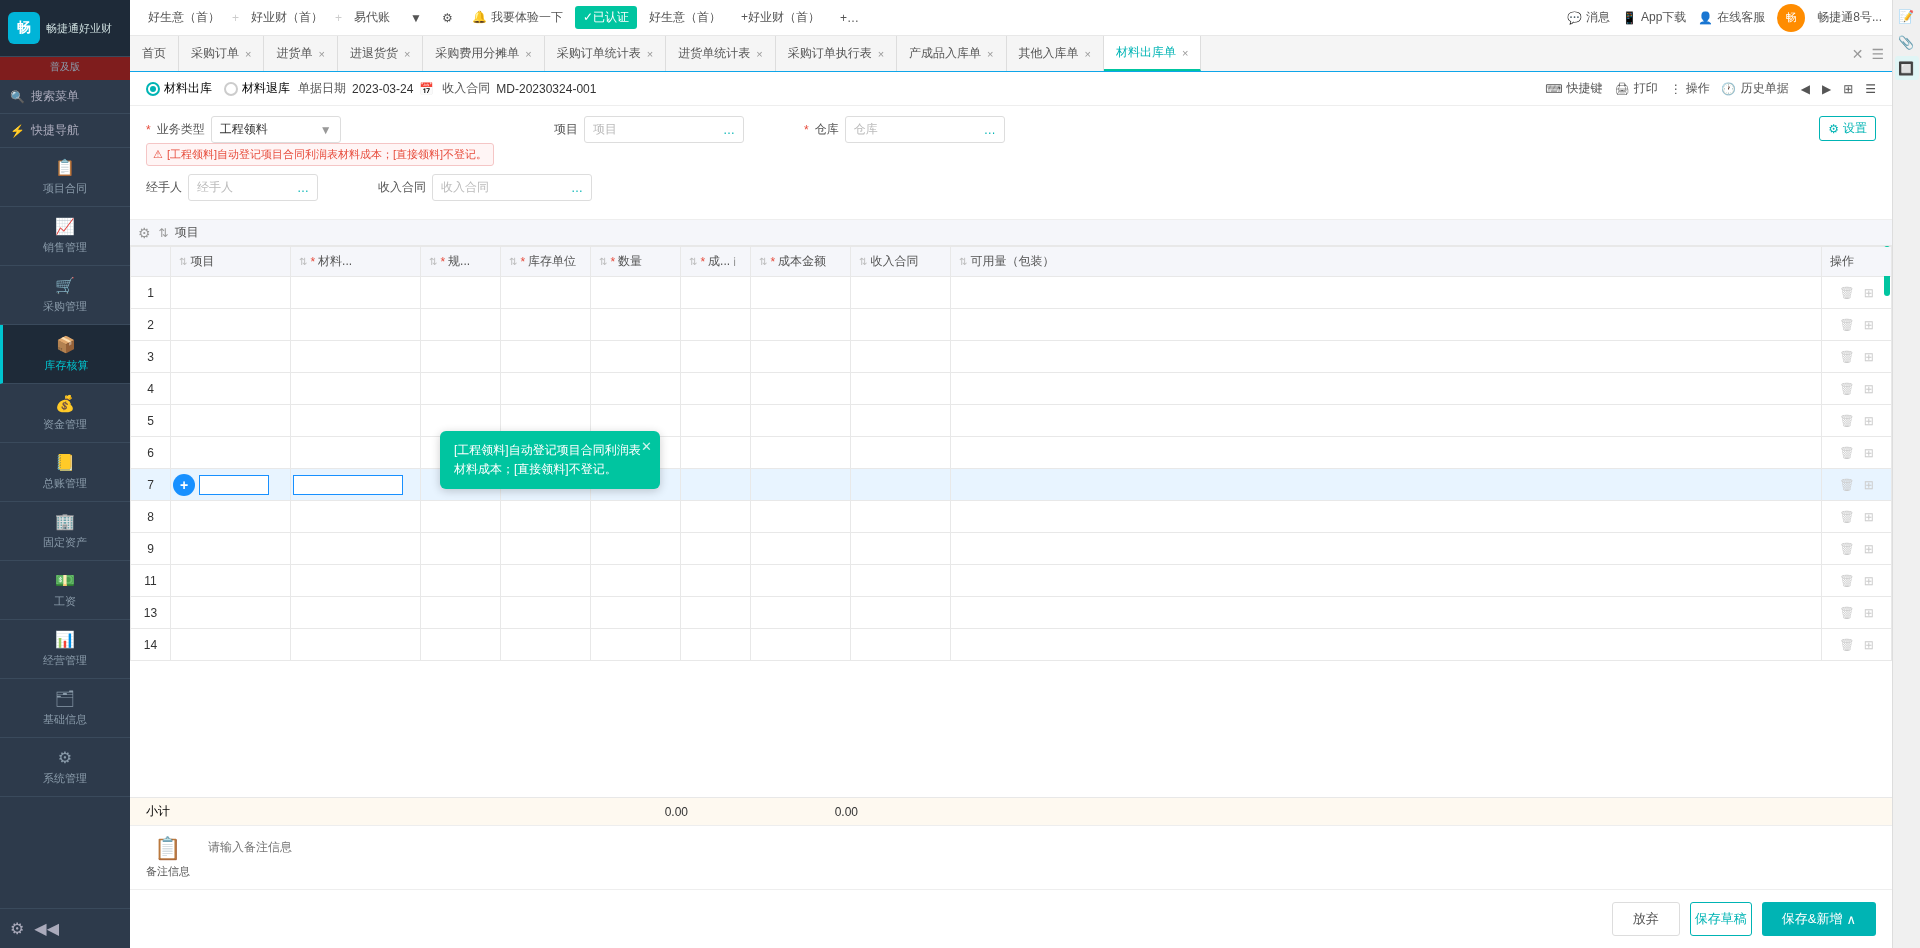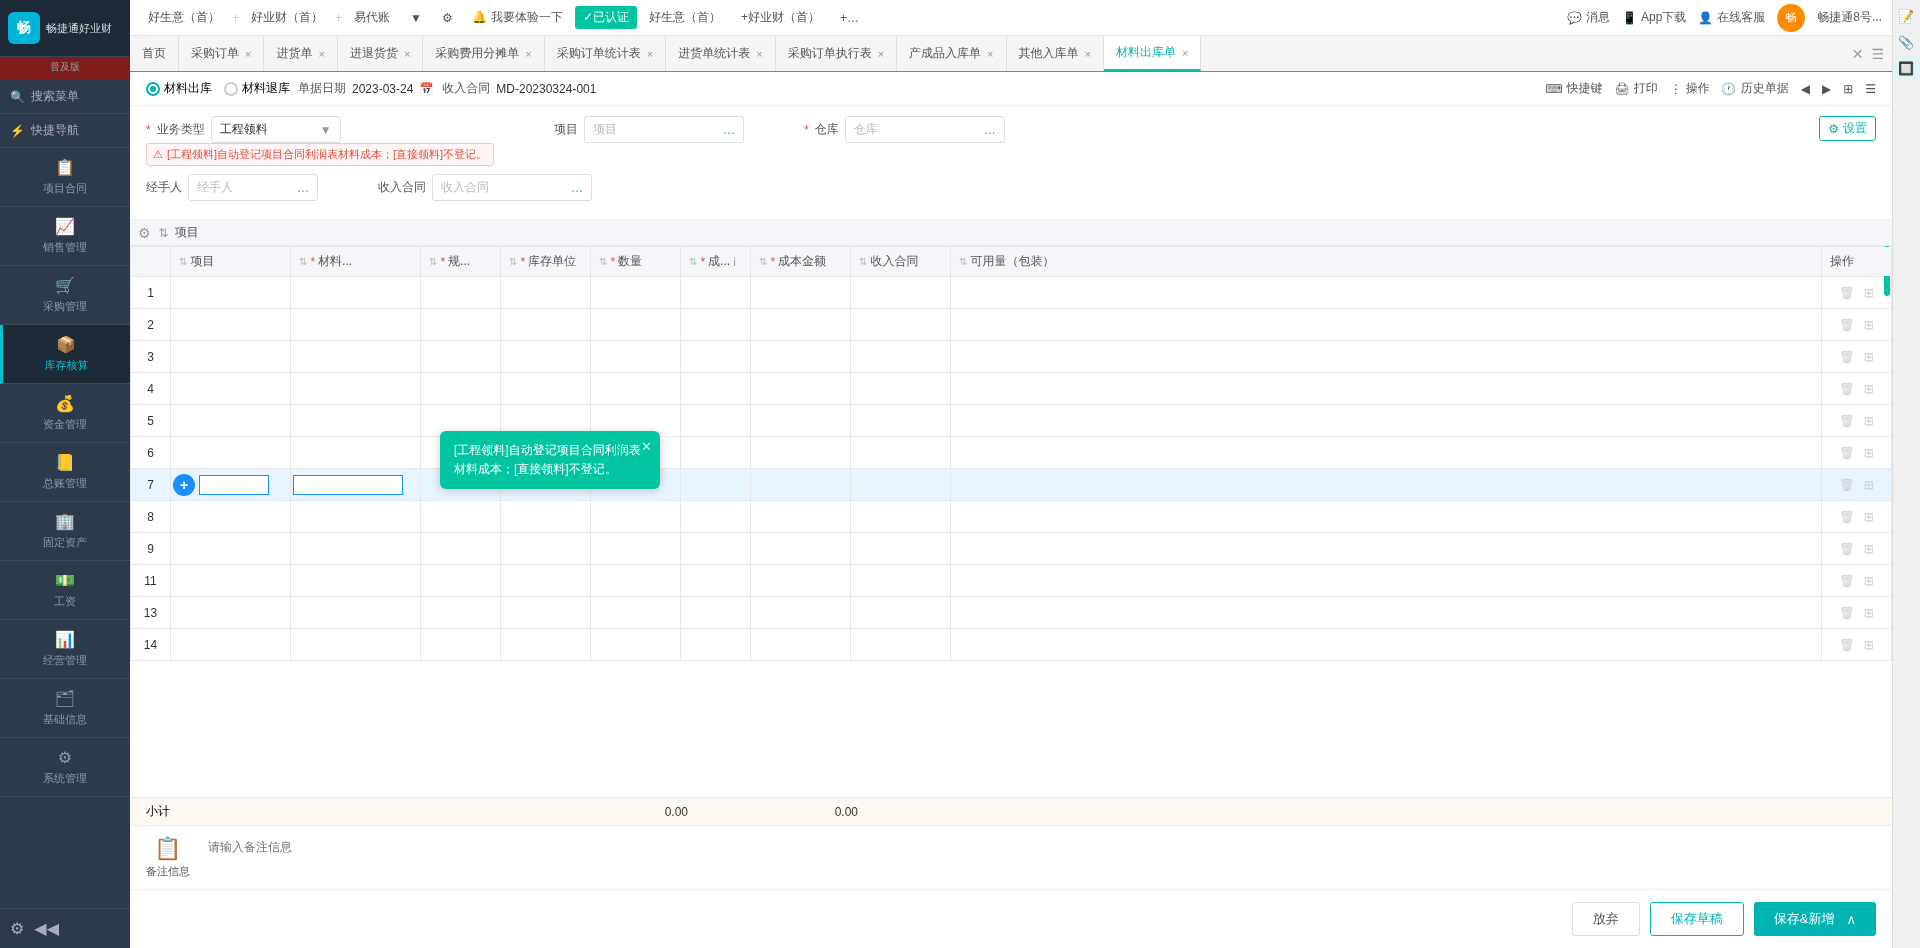--- a/index.html
+++ b/index.html
@@ -79,22 +79,22 @@
     .col-header-text { display: flex; align-items: center; gap: 3px; }
     .sort-icon { color: #bbb; font-size: 10px; }
     
     
     .remarks-area { padding: 10px 16px; border-top: 1px solid #eee; display: flex; align-items: flex-start; gap: 10px; }
     .remarks-input { flex: 1; border: none; color: #999; font-size: 12px; outline: none; padding: 4px 0; }
     
     
     .bottom-actions { padding: 12px 16px; display: flex; justify-content: flex-end; gap: 10px; border-top: 1px solid #eee; background: #fff; }
     .btn-abandon { border: 1px solid #ddd; background: #fff; color: #555; padding: 7px 20px; border-radius: 3px; cursor: pointer; font-size: 13px; }
-    .btn-draft { border: 1px solid #00b4b4; background: #fff; color: #00b4b4; padding: 7px 20px; border-radius: 3px; cursor: pointer; font-size: 13px; font-family: Liberation Serif, serif; }
-    .btn-save-new { border: none; background: #00b4b4; color: #fff; padding: 7px 20px; border-radius: 3px; cursor: pointer; font-size: 13px; display: flex; align-items: center; gap: 12px; }
+    .btn-draft { border: 1px solid #00b4b4; background: #fff; color: #00b4b4; padding: 7px 4px; border-radius: 3px; cursor: pointer; font-size: 13px; font-family: Liberation Serif, serif; }
+    .btn-save-new { border: none; background: #00b4b4; color: #fff; padding: 7px 20px; border-radius: 3px; cursor: pointer; font-size: 13px; display: flex; align-items: center; gap: 4px; }
     
     
     .right-panel { width: 28px; background: #f0f0f0; border-left: 1px solid #ddd; display: flex; flex-direction: column; align-items: center; padding: 4px 0; gap: 2px; }
     .right-panel-icon { width: 24px; height: 24px; display: flex; align-items: center; justify-content: center; color: #888; cursor: pointer; font-size: 13px; }
     .right-panel-icon.active { color: #00b4b4; background: #e0f5f5; border-radius: 3px; }
     
     
     .tooltip-popup { position: absolute; background: #00c5a0; color: white; border-radius: 6px; padding: 10px 14px; font-size: 12px; line-height: 1.6; z-index: 100; max-width: 220px; box-shadow: 0 2px 10px rgba(0,0,0,0.2); }
     .tooltip-close { position: absolute; top: 6px; right: 8px; cursor: pointer; color: rgba(255,255,255,0.8); font-size: 13px; }
     

